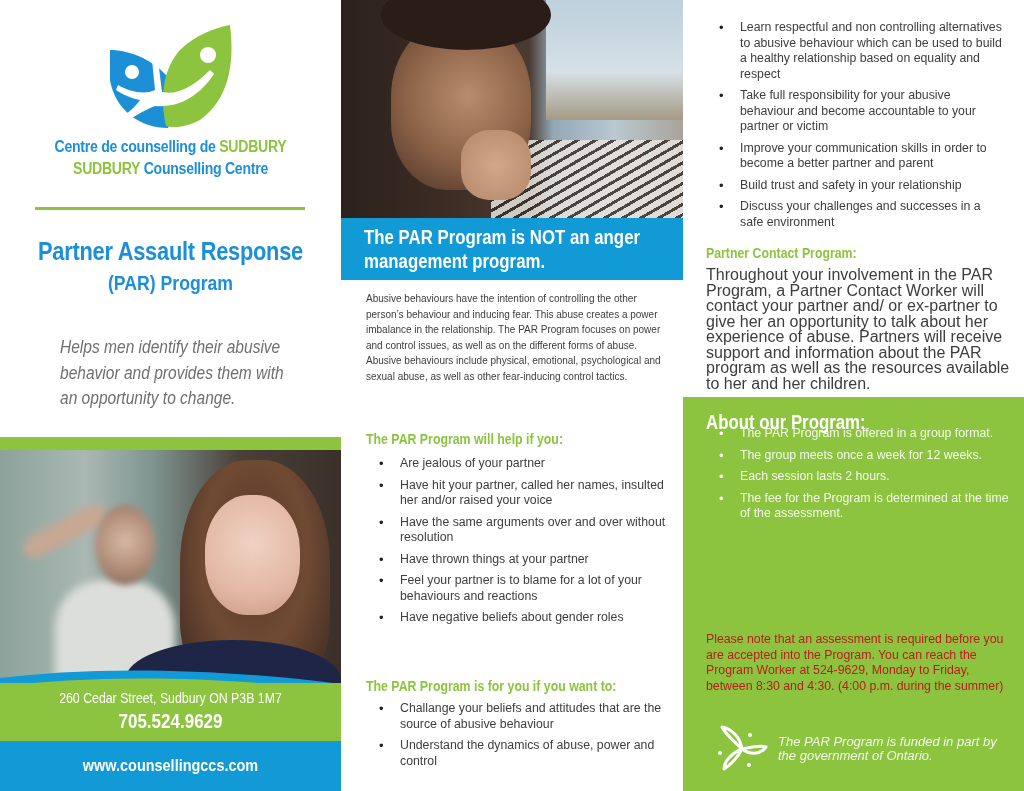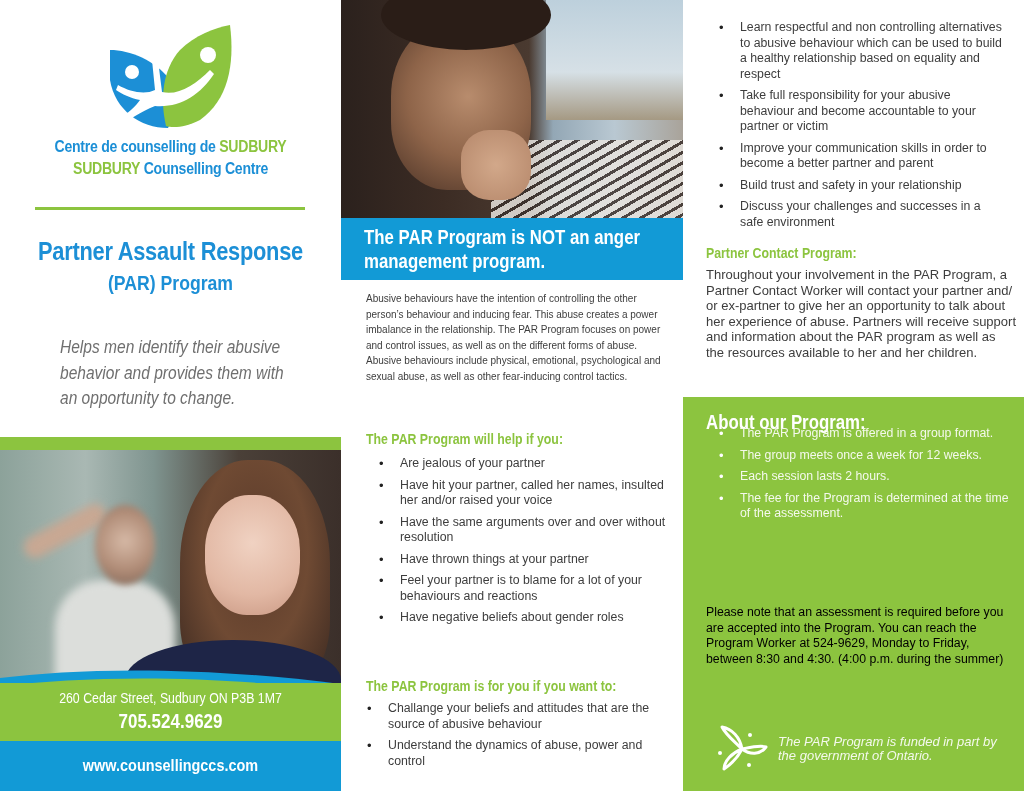--- a/index.html
+++ b/index.html
@@ -73,33 +73,33 @@
     font-size: 20px; line-height: 24px; transform: scaleX(0.84); transform-origin: left; white-space: nowrap; }
   .intro { position: absolute; left: 25px; top: 291px; width: 300px; font-size: 10px; line-height: 15.5px; color: #3d3d3d; }
   .section-h { color: #8cc43f; font-weight: bold; font-size: 14.5px; line-height: 18px;
     transform: scaleX(0.85); transform-origin: left; white-space: nowrap; }
   .sh1 { position: absolute; left: 25px; top: 430px; }
   .sh2 { position: absolute; left: 25px; top: 677px; }
   ul.bullets { list-style: none; }
   ul.bullets li { position: relative; padding-left: 34px; font-size: 12.3px; line-height: 15.5px; color: #3d3d3d; margin-bottom: 6px; }
   ul.bullets li::before { content: "\2022"; position: absolute; left: 13px; top: 0; color: #222; font-size: 13px; }
   .list1 { position: absolute; left: 25px; top: 456px; width: 305px; }
-  .list2 { position: absolute; left: 13px; top: 701px; width: 305px; }
+  .list2 { position: absolute; left: 25px; top: 701px; width: 305px; }
 
   
   .list3 { position: absolute; left: 23px; top: 20px; width: 300px; }
   .sh3 { position: absolute; left: 23px; top: 244px; }
-  .partner-text { position: absolute; left: 23px; top: 267px; width: 310px; font-size: 13px; line-height: 15.5px; color: #3d3d3d; }
+  .partner-text { position: absolute; left: 23px; top: 267px; width: 310px; font-size: 16px; line-height: 15.5px; color: #3d3d3d; }
   .about-box { position: absolute; left: 0; top: 397px; width: 341px; height: 394px; background: #8cc43f; }
   .about-h { position: absolute; left: 23px; top: 410px; color: #ffffff; font-weight: bold; font-size: 20px; line-height: 24px;
     transform: scaleX(0.84); transform-origin: left; white-space: nowrap; }
   .list4 { position: absolute; left: 23px; top: 426px; width: 310px; }
   .list4 li { color: #f4f9ec !important; }
   .list4 li::before { color: #ffffff !important; }
-  .note { position: absolute; left: 23px; top: 605px; width: 310px; font-size: 12.3px; line-height: 15.5px; color: #000000; }
+  .note { position: absolute; left: 23px; top: 632px; width: 310px; font-size: 12.3px; line-height: 15.5px; color: #b91c1c; }
   .trillium { position: absolute; left: 33px; top: 723px; width: 52px; height: 50px; }
   .funded { position: absolute; left: 95px; top: 735px; width: 230px; font-style: italic; font-size: 13px; line-height: 14px; color: #f4f9ec; }
 </style>
 </head>
 <body>
 
 <section id="left" class="panel">
   <svg class="logo" viewBox="0 0 140 112">
     <path d="M10 30 C 30 30, 55 40, 70 60 C 75 85, 72 100, 68 108 C 40 108, 15 90, 10 60 Z" fill="#1c8fd6"></path>
     <path d="M130 5 C 135 45, 128 80, 100 100 C 85 108, 72 108, 66 106 C 60 80, 62 50, 80 30 C 95 15, 115 8, 130 5 Z" fill="#8cc43f"></path>

